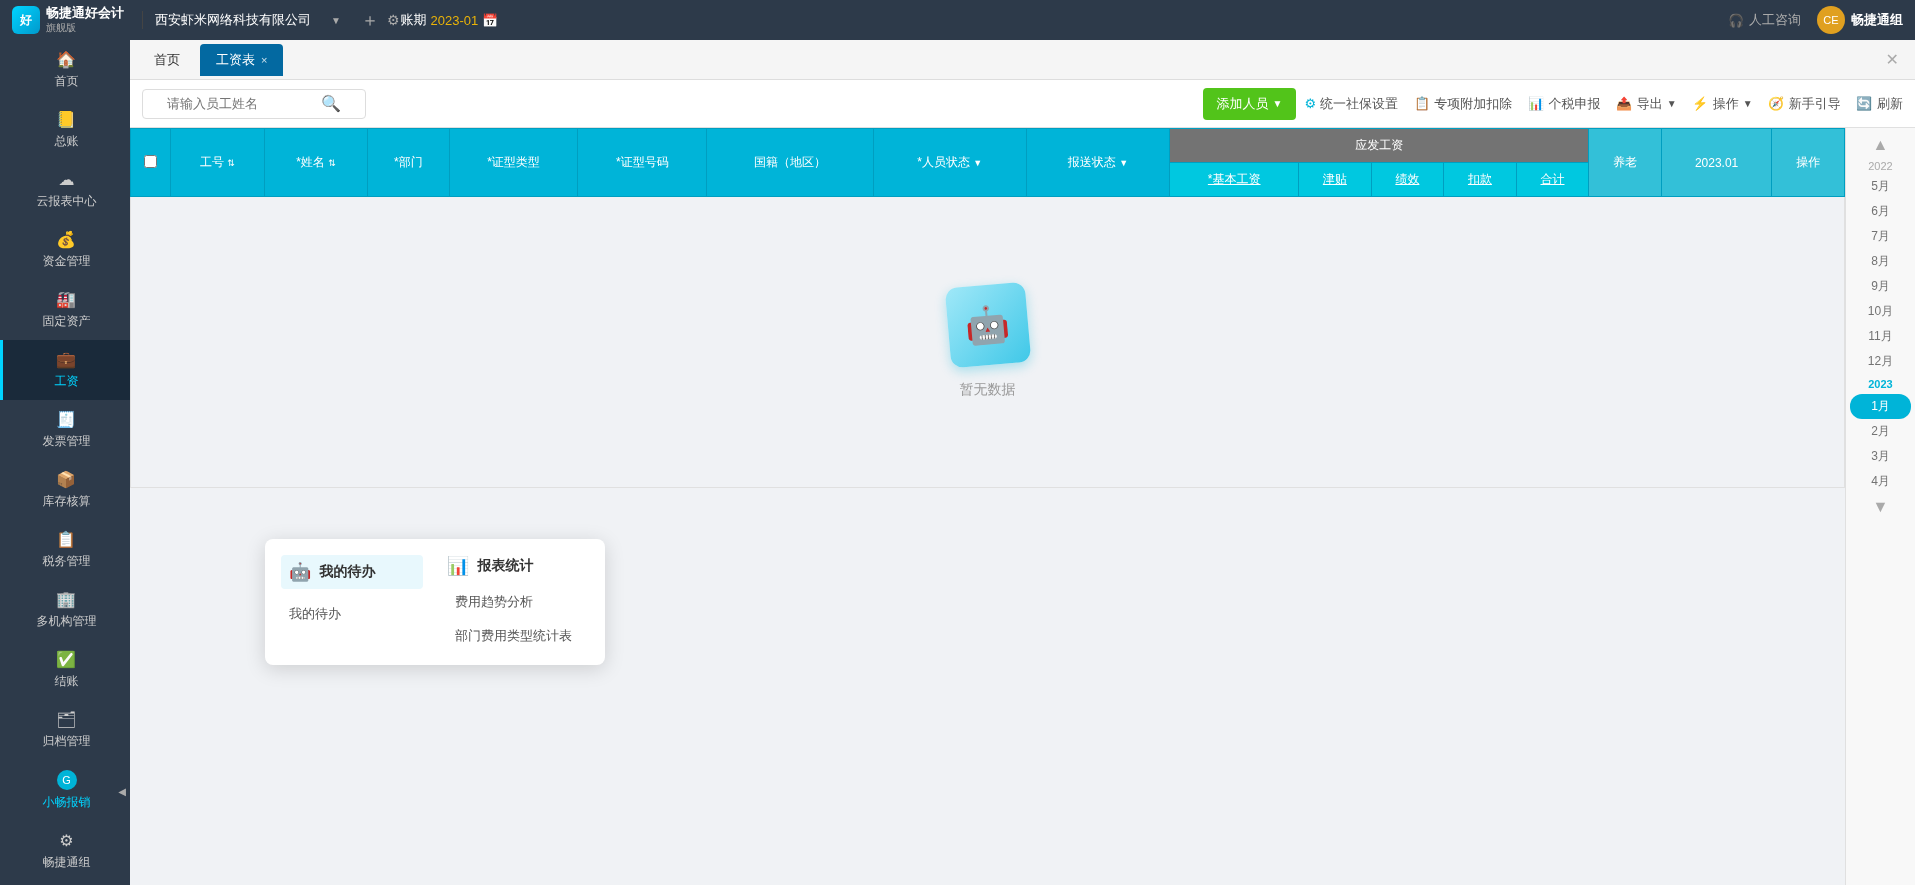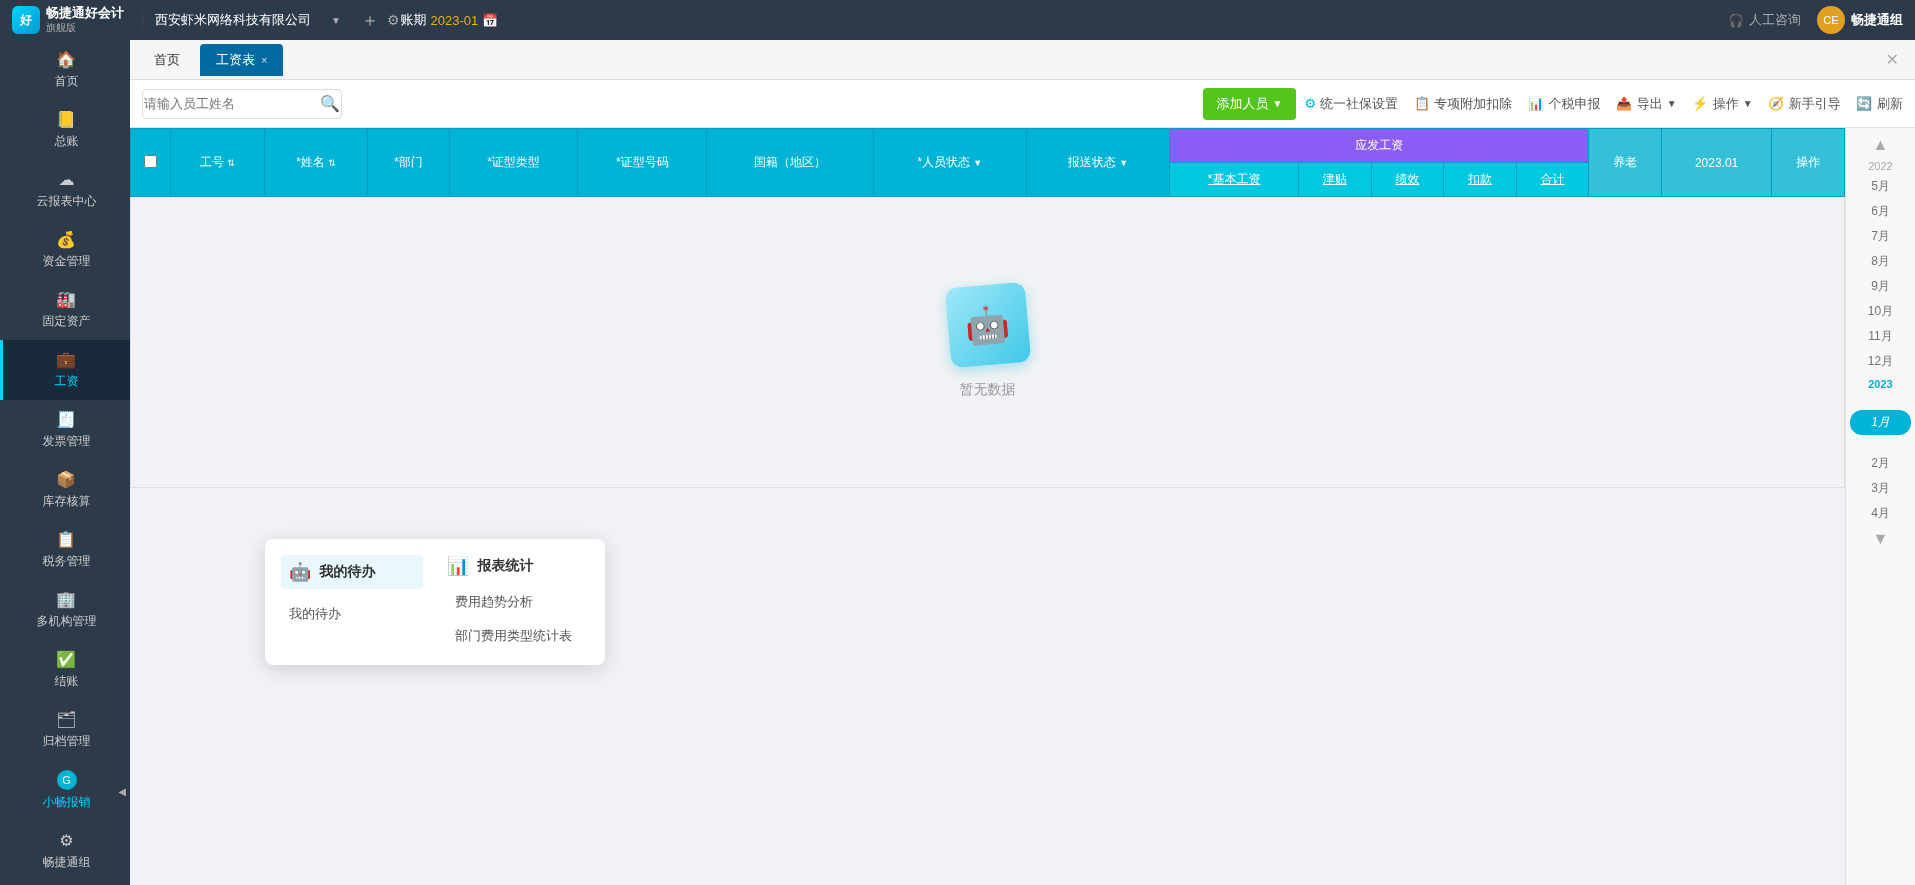--- a/index.html
+++ b/index.html
@@ -81,21 +81,21 @@
     }
     .tab-item.home { background: transparent; color: #333; }
     .tab-item.active { background: #0369a1; color: white; }
     .tab-close { font-size: 11px; cursor: pointer; color: rgba(255,255,255,0.8); }
 
     
     .toolbar {
       height: 48px; background: white; border-bottom: 1px solid #e0e0e0;
       display: flex; align-items: center; padding: 0 12px; gap: 8px; flex-shrink: 0;
     }
-    .search-box { display: flex; align-items: center; border: 1px solid #ddd; border-radius: 4px; height: 30px; width: 200px; padding: 0 1px; }
+    .search-box { display: flex; align-items: center; border: 1px solid #ddd; border-radius: 4px; height: 30px; width: 224px; padding: 0 24px; }
     .search-box input { border: none; outline: none; font-size: 13px; color: #999; width: 100%; background: transparent; }
     .search-icon-btn { color: #aaa; cursor: pointer; }
 
     .add-btn {
       background: #52c41a; color: white; border: none; border-radius: 4px;
       height: 32px; padding: 0 14px; font-size: 13px; cursor: pointer;
       display: flex; align-items: center; gap: 4px; margin-left: auto;
     }
     .add-btn-arrow { font-size: 10px; }
 
@@ -146,21 +146,21 @@
     
     .timeline-panel {
       width: 70px; background: #f8f8f8; border-left: 1px solid #e0e0e0;
       display: flex; flex-direction: column; align-items: center;
       padding: 4px 0; overflow-y: auto; flex-shrink: 0; position: relative;
     }
     .timeline-month {
       width: 100%; text-align: center; padding: 4px 0; font-size: 12px; color: #737373; cursor: pointer;
     }
     .timeline-month.active {
-      background: #00b4d8; color: white; border-radius: 12px; margin: 16px 4px; width: calc(100% - 8px); font-style: italic;
+      background: #00b4d8; color: white; border-radius: 12px; margin: 0 4px; width: calc(100% - 8px);
     }
     .timeline-nav { color: #aaa; font-size: 16px; cursor: pointer; padding: 4px; }
   </style>
 </head>
 <body>
 
 <div class="top-bar">
   <div class="logo-area">
     <div class="logo-icon">好</div>
     <div>
@@ -341,21 +341,21 @@
               <th rowspan="2">*证型号码</th>
               <th rowspan="2">国籍（地区）</th>
               <th rowspan="2">
                 <span>*人员状态</span>
                 <span style="font-size:9px;cursor:pointer;">▼</span>
               </th>
               <th rowspan="2">
                 <span>报送状态</span>
                 <span style="font-size:9px;cursor:pointer;">▼</span>
               </th>
-              <th colspan="5" style="background:#8b5cf6;margin-top:29px;">应发工资</th>
+              <th colspan="5" style="background:#737373;margin-top:29px;">应发工资</th>
               <th rowspan="2" style="background:#33c0d8;">养老</th>
               <th rowspan="2" style="background:#33c0d8; white-space:nowrap;">2023.01</th>
               <th rowspan="2" style="background:#33c0d8;">操作</th>
             </tr>
             <tr>
               <th class="sub-header">*基本工资</th>
               <th class="sub-header">津贴</th>
               <th class="sub-header">绩效</th>
               <th class="sub-header">扣款</th>
               <th class="sub-header">合计</th>

